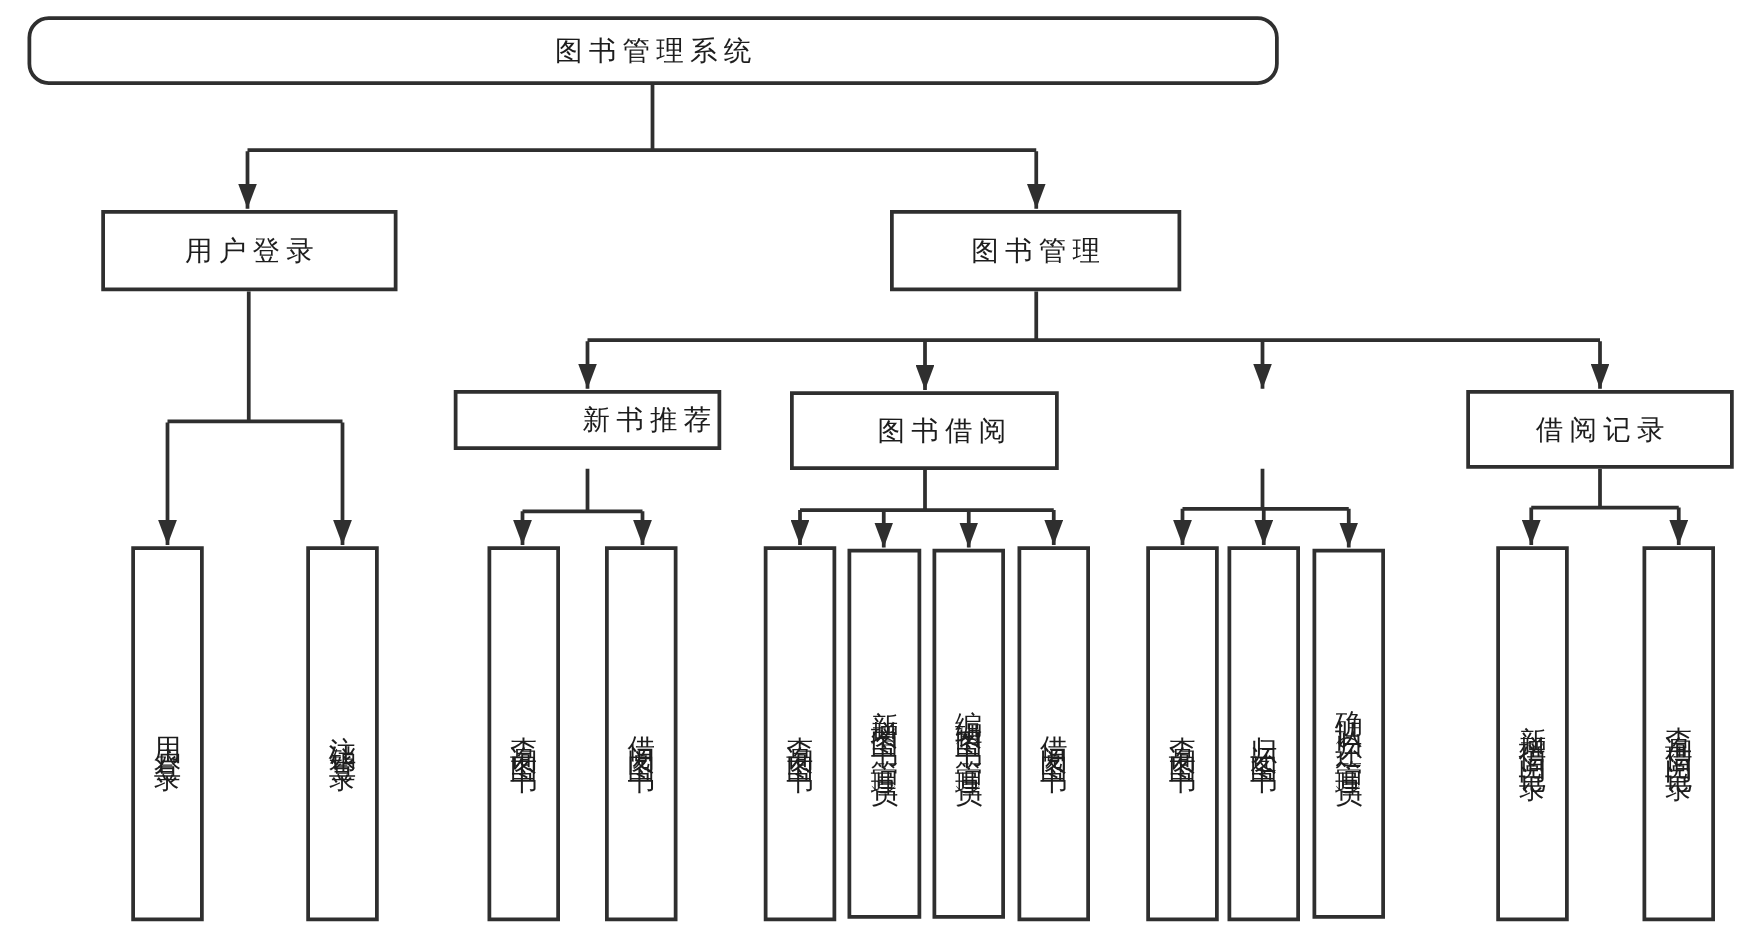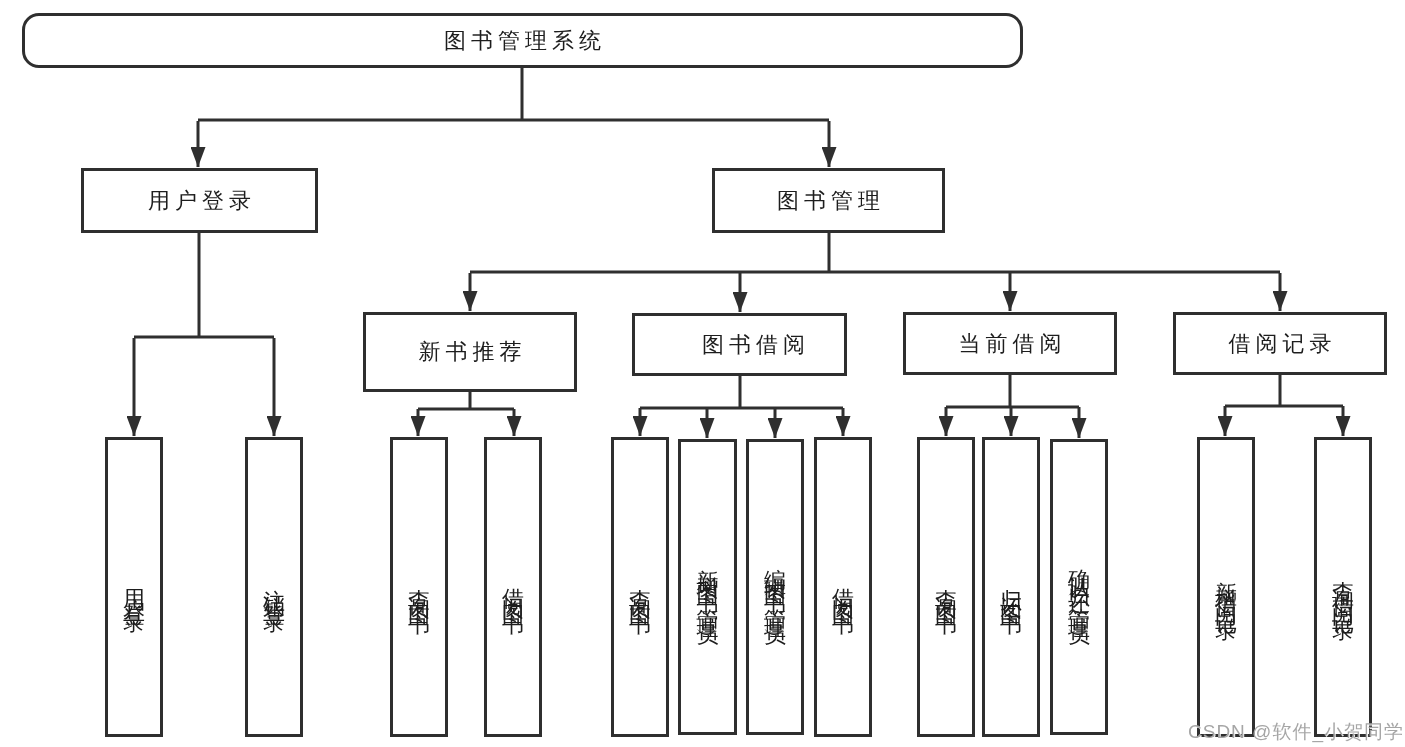--- a/index.html
+++ b/index.html
@@ -87,28 +87,25 @@
     <span>图书管理系统</span>
   </div>
 
   <div class="hbox" style="left:81px; top:168px; width:237px; height:65px;">
     <span>用户登录</span>
   </div>
   <div class="hbox" style="left:712px; top:168px; width:233px; height:65px;">
     <span>图书管理</span>
   </div>
 
-  <div class="hbox" style="left:363px; top:312px; width:214px; height:80px;">
+  <div class="hbox" style="left:363px; top:312px; width:214px; height:48px;justify-content:flex-end;">
     <span>新书推荐</span>
   </div>
   <div class="hbox" style="left:632px; top:313px; width:215px; height:63px;padding-left:28px;">
     <span>图书借阅</span>
-  </div>
-  <div class="hbox" style="left:903px; top:312px; width:214px; height:63px;">
-    <span>当前借阅</span>
   </div>
   <div class="hbox" style="left:1173px; top:312px; width:214px; height:63px;">
     <span>借阅记录</span>
   </div>
 
   <div class="vbox" style="left:105px;">
     <span>用户登录</span>
   </div>
   <div class="vbox" style="left:245px;">
     <span>注销登录</span>
@@ -144,14 +141,13 @@
     <span>确认归还（管理员）</span>
   </div>
 
   <div class="vbox" style="left:1197px;">
     <span>新增借阅记录</span>
   </div>
   <div class="vbox" style="left:1314px;">
     <span>查询借阅记录</span>
   </div>
 
-  <div id="watermark">CSDN @软件_小贺同学</div>
 </div>
 
 </body></html>

